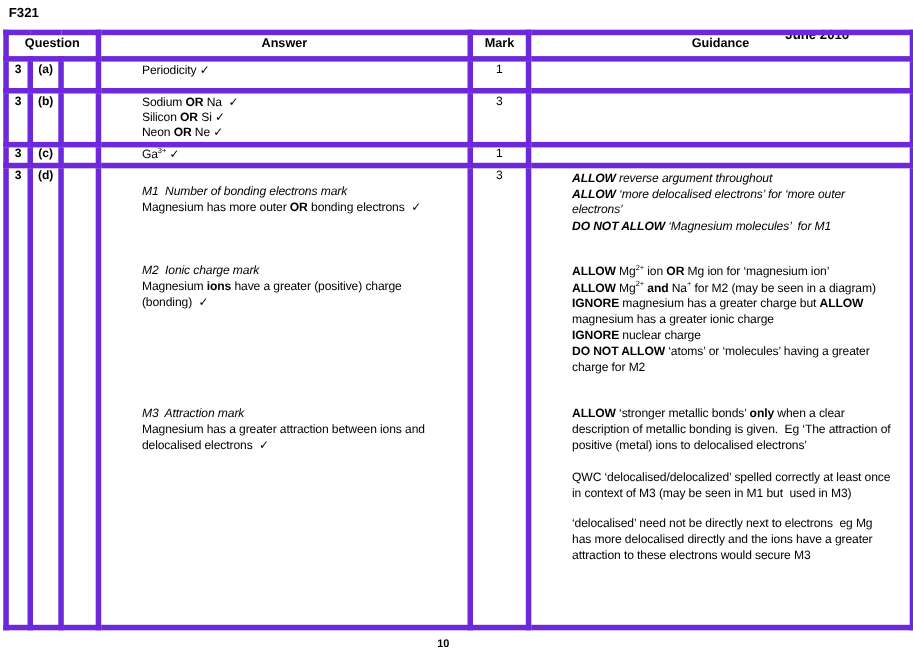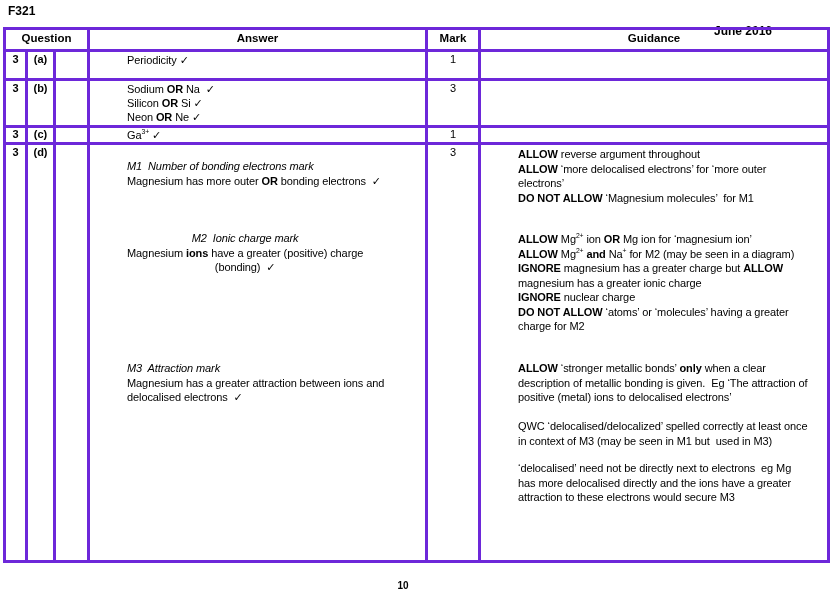--- a/index.html
+++ b/index.html
@@ -7,42 +7,42 @@
   .page{position:absolute;inset:0;background:#fff;}
 
   
   .doc-header{position:absolute;top:4px;left:0;width:780px;height:16px;font-weight:bold;font-size:12px;}
   .dh-left{position:absolute;left:8px;top:0;}
   .dh-center{position:absolute;left:0;right:0;top:0;text-align:center;}
   .dh-right{position:absolute;right:8px;top:0;margin-top:20px;}
 
   
   table.ms{position:absolute;left:3px;top:27px;width:824px;border-collapse:collapse;table-layout:fixed;border:1.5px solid #444;}
-  .ms th,.ms td{border:3px solid #6d28d9;vertical-align:top;padding:1px 5px;font-size:11px;}
+  .ms th,.ms td{border:5px solid #6d28d9;vertical-align:top;padding:1px 5px;font-size:11px;}
   .ms thead th{height:17px;padding:1px 2px;font-weight:bold;text-align:center;font-size:11.5px;line-height:15px;}
   tr.row-a{height:29px;}
   tr.row-b{height:47px;}
   tr.row-c{height:15px;}
   tr.row-c td{padding-top:0;padding-bottom:0;}
   tr.row-d{height:417px;}
   td.qn,td.qp{font-weight:bold;text-align:center;padding:1px 2px;}
   td.mk{text-align:center;}
   .ln{white-space:pre;font-size:11px;line-height:14px;letter-spacing:-0.1px;padding-left:32px;}
   .rel{position:relative;height:413px;}
   .blk{position:absolute;left:0;}
   .blk .ln{line-height:14.5px;}
   .it{font-style:italic;}
   sup{font-size:0.62em;line-height:0;}
   b{font-weight:bold;}
 
   
   .pos-m1{top:13px;}
-  .pos-m2{top:85px;text-align:center;}
+  .pos-m2{top:85px;}
   .pos-m3{top:215px;}
-  .pos-g1{top:1px;}
+  .pos-g1{top:1px;font-style:italic;}
   .pos-g2{top:86px;}
   .pos-g3{top:215px;}
   .pos-qwc{top:273px;}
   .pos-g4{top:315px;}
 
   
   .page-number{position:absolute;left:0;top:580px;width:806px;text-align:center;font-weight:bold;font-size:10px;}
 </style>
 </head>
 <body>

